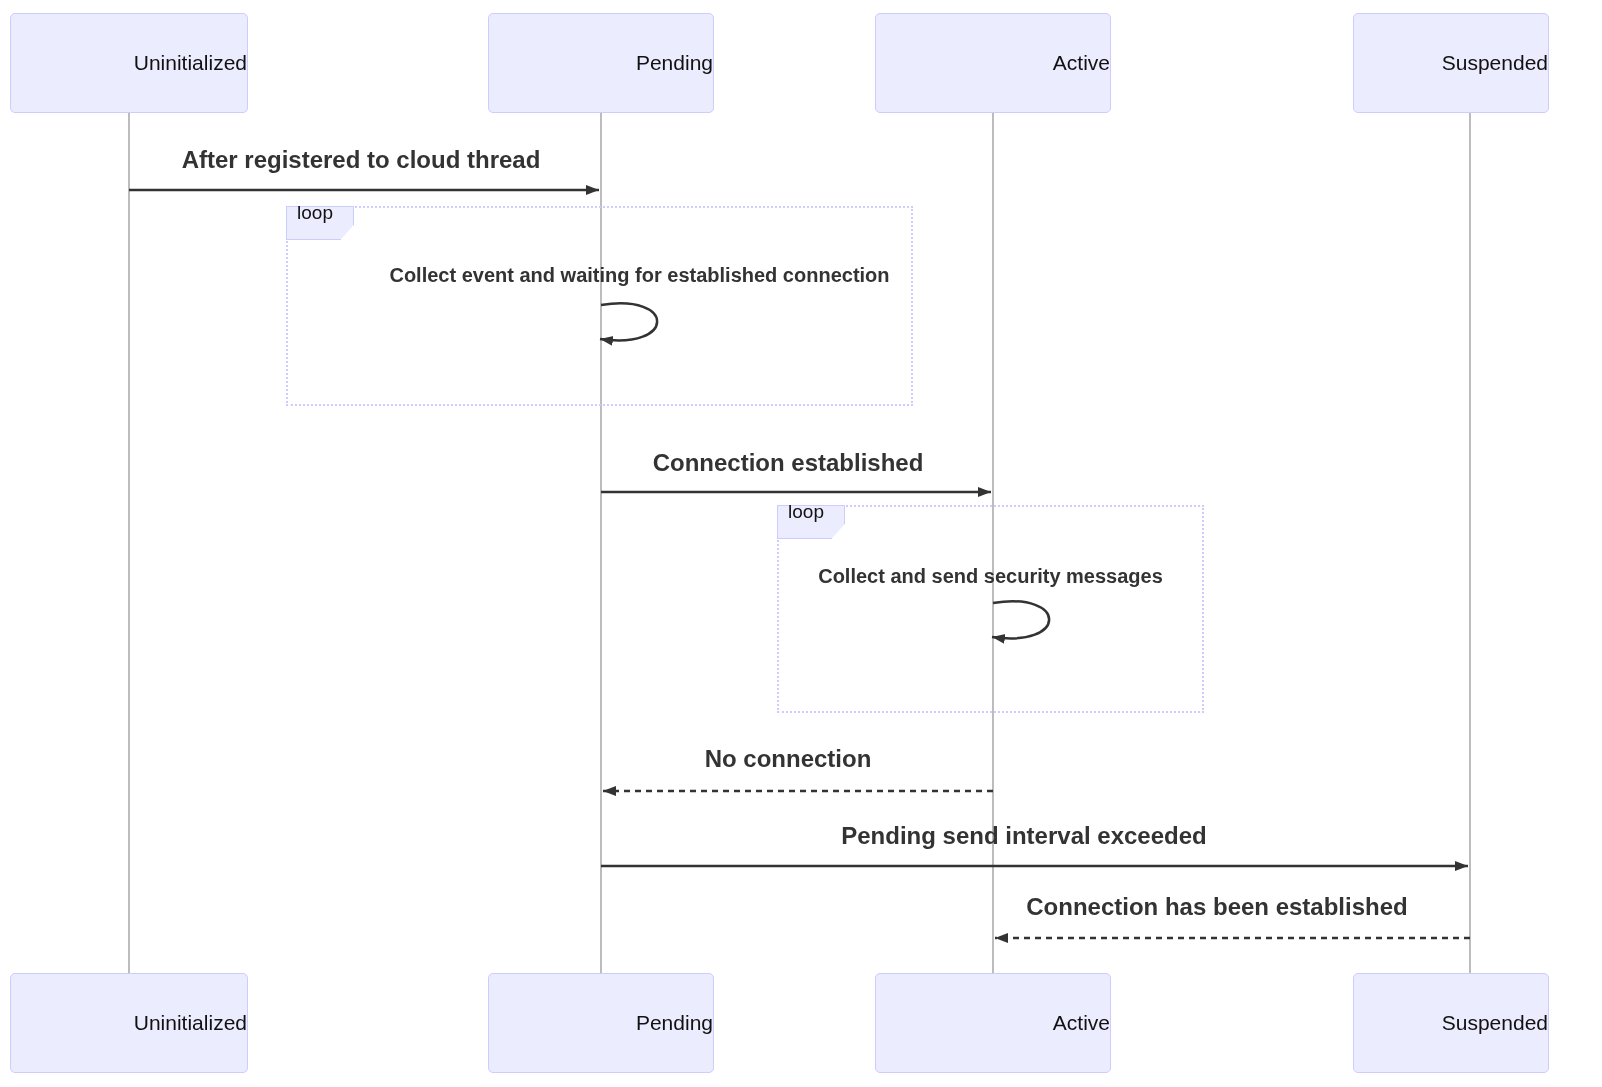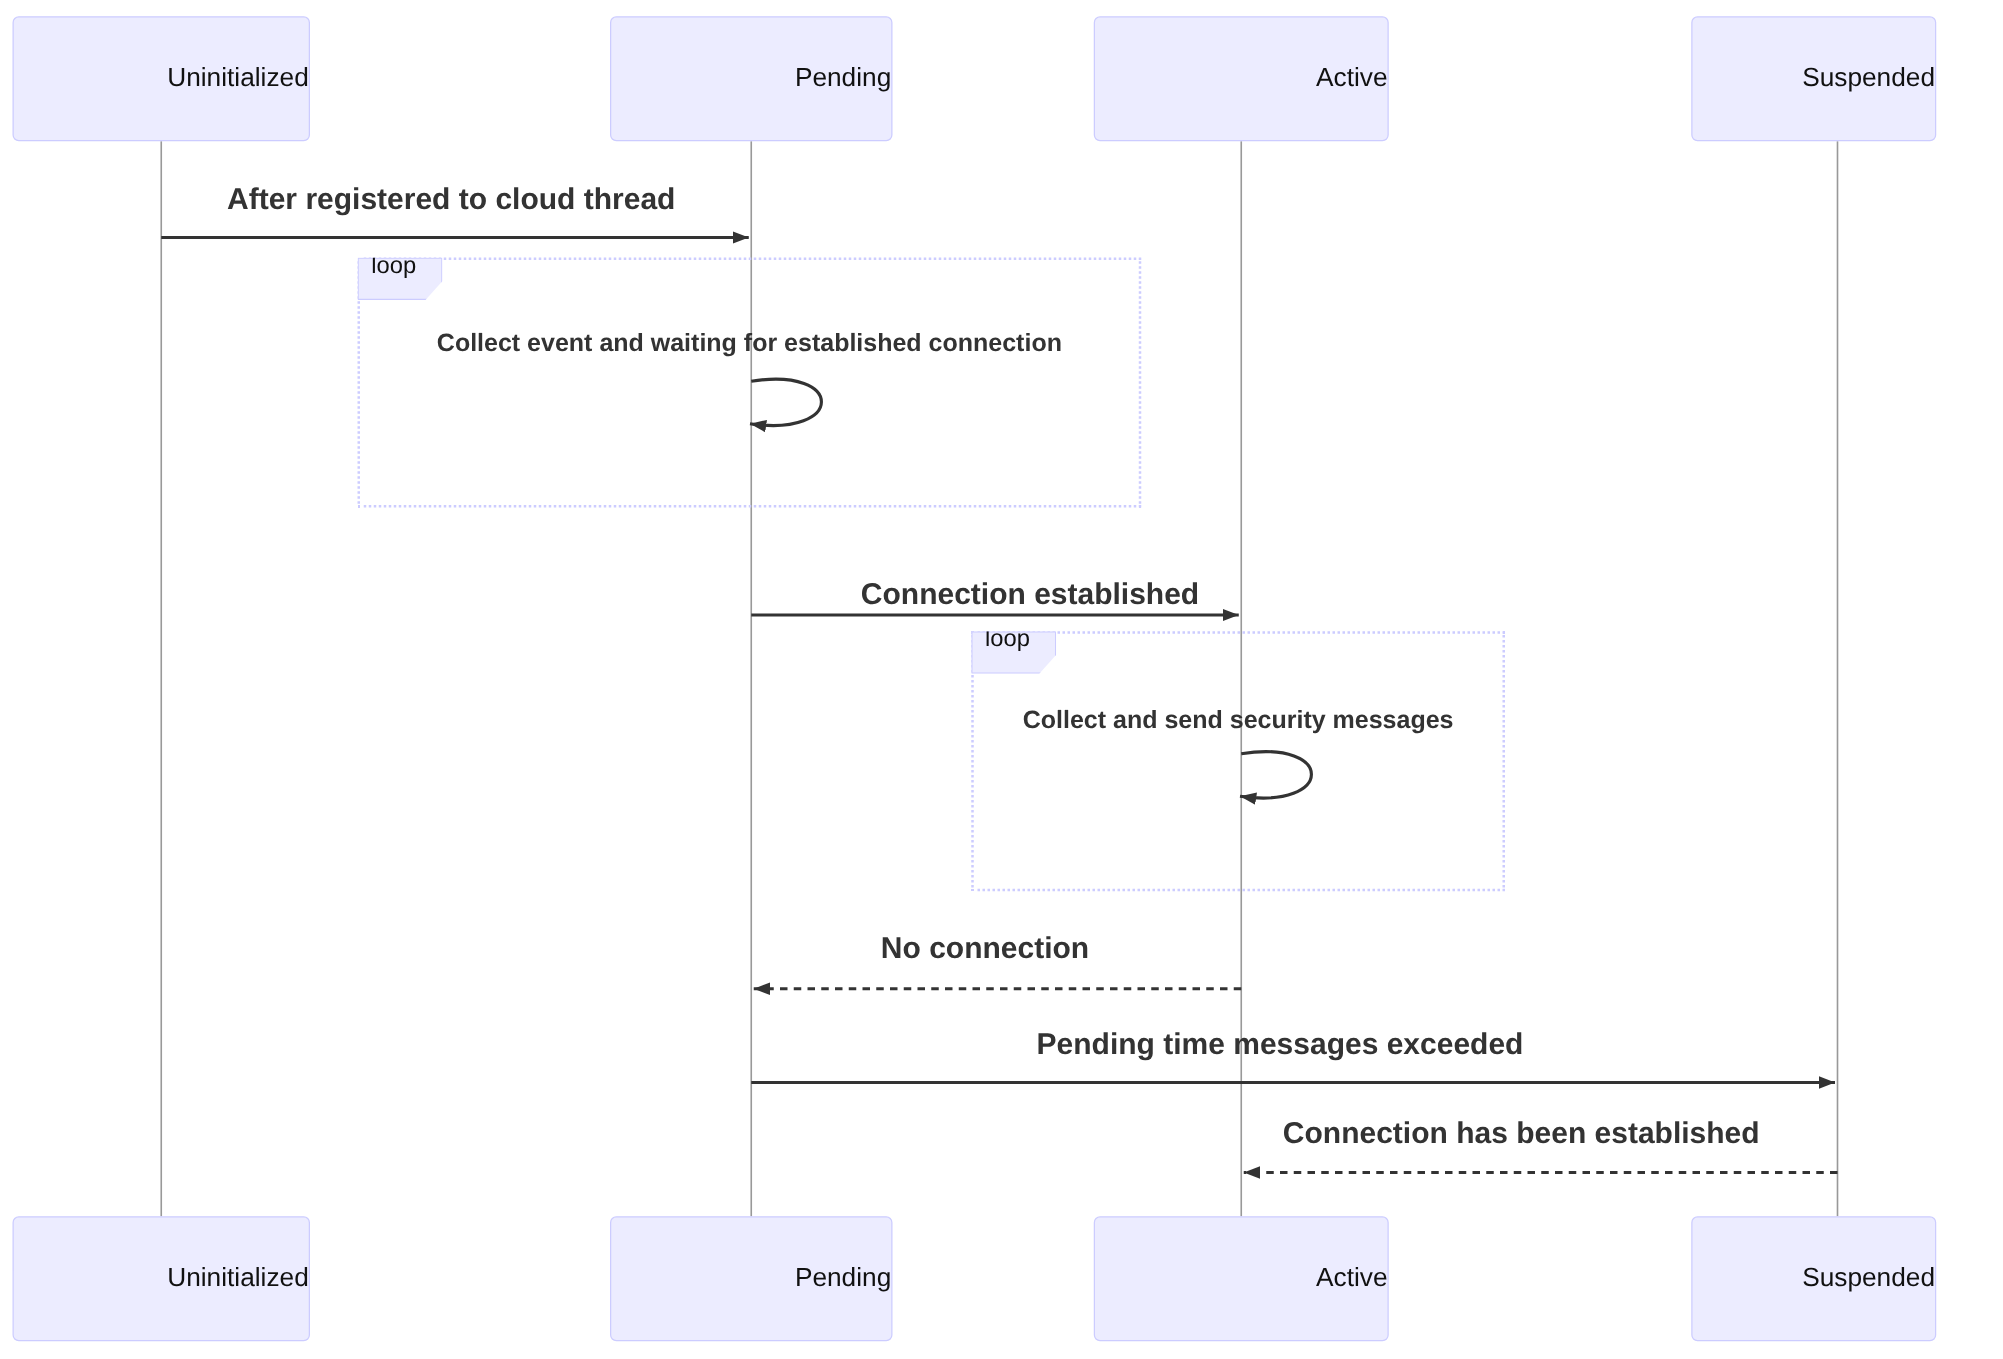--- a/index.html
+++ b/index.html
@@ -54,21 +54,21 @@
 
   .msg-label {
     position: absolute;
     transform: translate(-50%, -50%);
     white-space: nowrap;
     font-size: 24px;
     font-weight: 700;
     color: var(--text-color);
   }
   .lbl-msg1 { left: 361px;  top: 160px; }
-  .lbl-msg3 { left: 788px;  top: 476px; margin-left: 36px; }
+  .lbl-msg3 { left: 788px;  top: 463px; }
   .lbl-msg5 { left: 788px;  top: 759px; }
   .lbl-msg6 { left: 1024px; top: 836px; }
   .lbl-msg7 { left: 1217px; top: 907px; }
 
   .loop-frame {
     position: absolute;
     border: 2px dotted var(--loop-border);
   }
   .loop-frame-1 { left: 286px; top: 206px; width: 627px; height: 200px; }
   .loop-frame-2 { left: 777px; top: 505px; width: 427px; height: 208px; }
@@ -89,21 +89,21 @@
   }
   .loop-title {
     position: absolute;
     left: 50%;
     transform: translateX(-50%);
     white-space: nowrap;
     font-size: 20px;
     font-weight: 700;
     color: var(--text-color);
   }
-  .loop-frame-1 .loop-title { top: 56px; }
+  .loop-frame-1 .loop-title { top: 56px; margin-left: 40px; }
   .loop-frame-2 .loop-title { top: 58px; }
 </style>
 </head>
 <body>
 
 <div class="diagram">
 
   <svg class="arrow-layer" viewBox="0 0 1602 1087" xmlns="http://www.w3.org/2000/svg">
     <defs>
       <marker id="arrow" viewBox="0 0 14 12" markerWidth="14" markerHeight="12" refX="13" refY="6" orient="auto" markerUnits="userSpaceOnUse">
@@ -147,21 +147,21 @@
   <div class="participant p-active row-bottom">
     <span>Active</span>
   </div>
   <div class="participant p-suspended row-bottom">
     <span>Suspended</span>
   </div>
 
   <div class="msg-label lbl-msg1">After registered to cloud thread</div>
   <div class="msg-label lbl-msg3">Connection established</div>
   <div class="msg-label lbl-msg5">No connection</div>
-  <div class="msg-label lbl-msg6">Pending time messages exceeded</div>
+  <div class="msg-label lbl-msg6">Pending send interval exceeded</div>
   <div class="msg-label lbl-msg7">Connection has been established</div>
 
   <div class="loop-frame loop-frame-1">
     <div class="loop-label">loop</div>
     <div class="loop-title">Collect event and waiting for established connection</div>
   </div>
   <div class="loop-frame loop-frame-2">
     <div class="loop-label">loop</div>
     <div class="loop-title">Collect and send security messages</div>
   </div>

